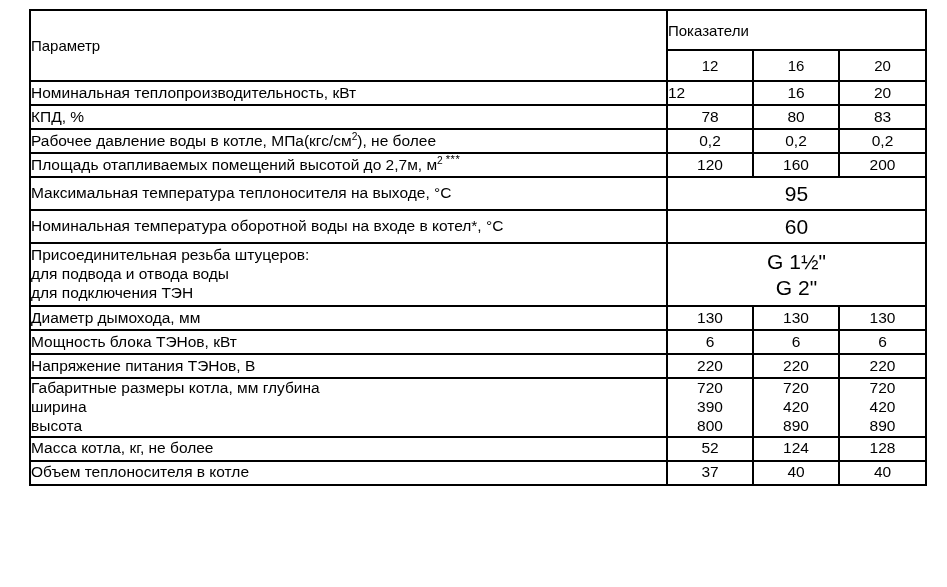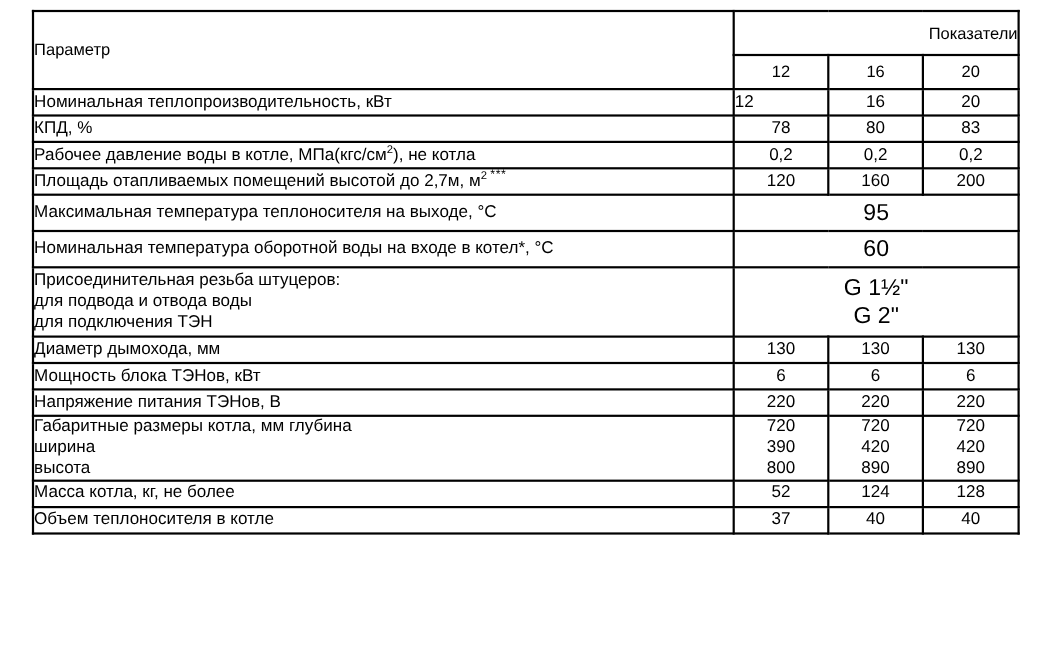--- a/index.html
+++ b/index.html
@@ -54,21 +54,21 @@
     font-size: 15px;
     font-weight: bold;
     padding: 0 0 0 7px;
     height: 69px;
     text-align: left;
     vertical-align: middle;
   }
   .hdr-group {
     font-size: 15px;
     font-weight: bold;
-    text-align: right;
+    text-align: left;
     height: 38px;
     vertical-align: middle;
     border-radius: 15px;
   }
   .hdr-col {
     font-size: 15px;
     font-weight: bold;
     text-align: center;
     height: 29px;
     vertical-align: middle;
@@ -159,21 +159,21 @@
       </tr>
 
       <tr class="r-std">
         <td class="param">КПД, %</td>
         <td class="val">78</td>
         <td class="val">80</td>
         <td class="val">83</td>
       </tr>
 
       <tr class="r-std">
-        <td class="param"><span>Рабочее давление воды в котле, МПа(кгс/см</span><sup>2</sup><span>), не котла</span></td>
+        <td class="param"><span>Рабочее давление воды в котле, МПа(кгс/см</span><sup>2</sup><span>), не более</span></td>
         <td class="val">0,2</td>
         <td class="val">0,2</td>
         <td class="val">0,2</td>
       </tr>
 
       <tr class="r-std">
         <td class="param"><span>Площадь отапливаемых помещений высотой до 2,7м, м</span><sup>2</sup><span class="stars">***</span></td>
         <td class="val">120</td>
         <td class="val">160</td>
         <td class="val">200</td>

